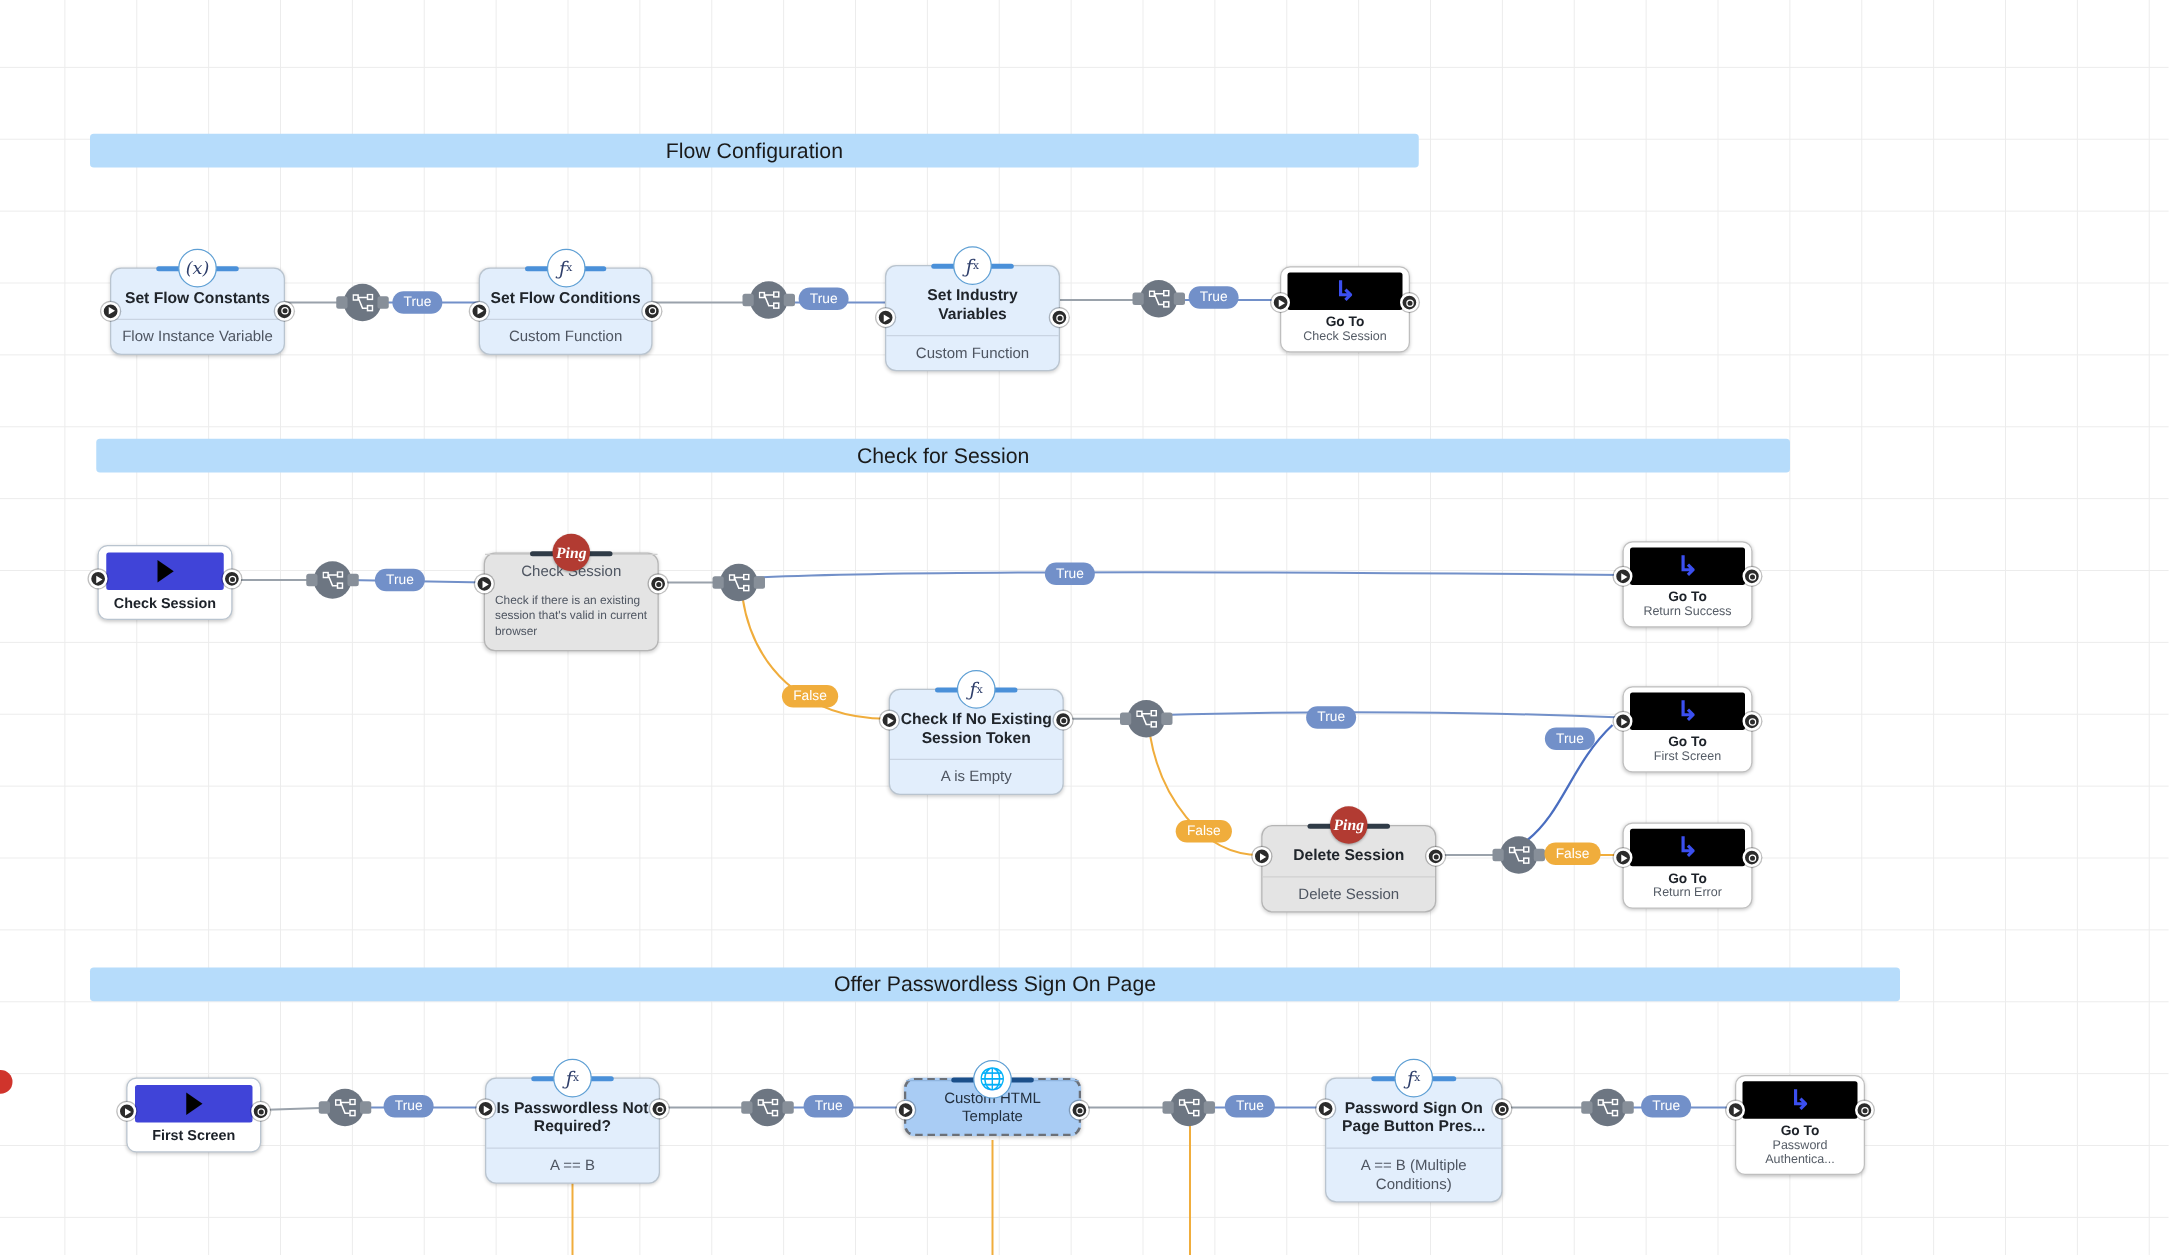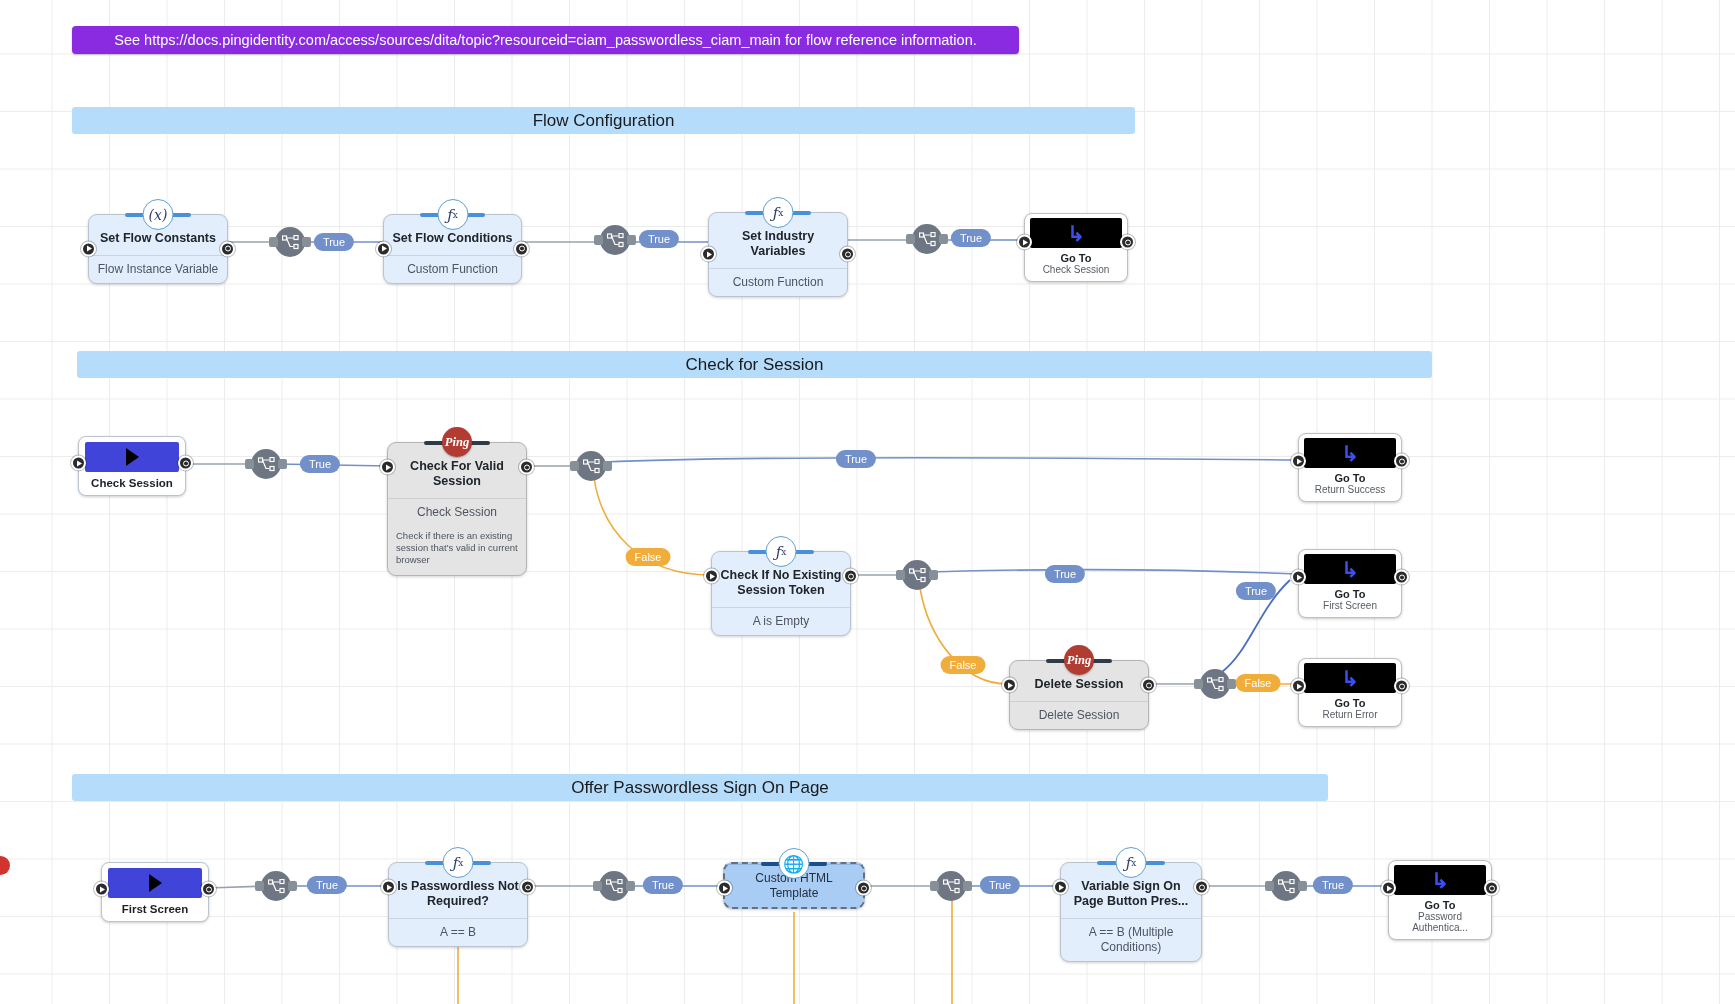--- a/index.html
+++ b/index.html
@@ -297,31 +297,28 @@
     <path d="M866,886 L942,886" stroke="#9aa2ab" stroke-width="1.6" fill="none"></path>
     <path d="M962,886 L1060,886" stroke="#7290c9" stroke-width="1.6" fill="none"></path>
     <path d="M1202,886 L1278,886" stroke="#9aa2ab" stroke-width="1.6" fill="none"></path>
     <path d="M1298,886 L1388,886" stroke="#7290c9" stroke-width="1.6" fill="none"></path>
 
     <path d="M794,912 L794,1004" stroke="#f0ad3c" stroke-width="1.6" fill="none"></path>
     <path d="M952,900 L952,1004" stroke="#f0ad3c" stroke-width="1.6" fill="none"></path>
     <path d="M458,900 L458,1004" stroke="#f0ad3c" stroke-width="1.6" fill="none"></path>
   </svg>
 
-  <div class="banner" style="left:72px; top:26px; width:947px; height:28px;">
-    <span>See https://docs.pingidentity.com/access/sources/dita/topic?resourceid=ciam_passwordless_ciam_main for flow reference information.</span>
-  </div>
 
   <div class="section-bar" style="left:77px; top:351px; width:1355px; height:27px;">
     <span>Check for Session</span>
   </div>
   <div class="section-bar" style="left:72px; top:107px; width:1063px; height:27px;">
     <span>Flow Configuration</span>
   </div>
-  <div class="section-bar" style="left:72px; top:774px; width:1256px; height:27px;">
+  <div class="section-bar" style="left:72px; top:774px; width:1448px; height:27px;">
     <span>Offer Passwordless Sign On Page</span>
   </div>
 
   <div class="node" style="left:88px; top:214px; width:140px;">
     <div class="node-box">
       <div class="topbar"></div>
       <div class="badge">
           <span>(x)</span>
         </div>
       <div class="node-title">Set Flow Constants</div>
@@ -435,21 +432,20 @@
     </svg>
   </div>
   <div class="elabel true" style="left:320px; top:464px;">True</div>
 
   <div class="node" style="left:387px; top:442px; width:140px;">
     <div class="node-box ping-style">
       <div class="topbar"></div>
       <div class="badge ping">
           <span>Ping</span>
         </div>
-      <div class="node-title">Check For Valid Session</div>
       <div class="node-sub">Check Session</div>
       <div class="node-desc">Check if there is an existing session that's valid in current browser</div>
       <div class="port in" style="top:24px;">
           <span class="tri"></span>
         </div>
       <div class="port out" style="top:24px;">
           <span class="ring"></span>
         </div>
     </div>
   </div>
@@ -640,21 +636,21 @@
       <rect x="12" y="9.5" width="4" height="4" fill="none" stroke="#ffffff" stroke-width="1.2"></rect>
       <path d="M4.5,3 L11.5,3 M4.5,3 L8,11.5 L11.5,11.5" stroke="#ffffff" stroke-width="1.2" fill="none"></path>
     </svg>
   </div>
   <div class="elabel true" style="left:1000px; top:885px;">True</div>
 
   <div class="node" style="left:1060px; top:862px; width:142px;">
     <div class="node-box">
       <div class="topbar"></div>
       <div class="badge fx">ƒ<sub style="font-size:9px;font-style:normal;">x</sub></div>
-      <div class="node-title">Variable Sign On Page Button Pres...</div>
+      <div class="node-title">Password Sign On Page Button Pres...</div>
       <div class="node-sub">A == B (Multiple Conditions)</div>
       <div class="port in" style="top:24px;">
           <span class="tri"></span>
         </div>
       <div class="port out" style="top:24px;">
           <span class="ring"></span>
         </div>
     </div>
   </div>
 

